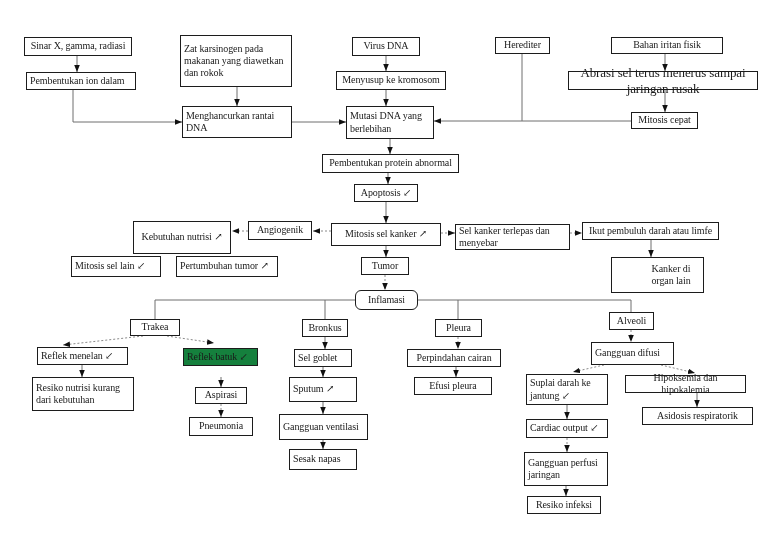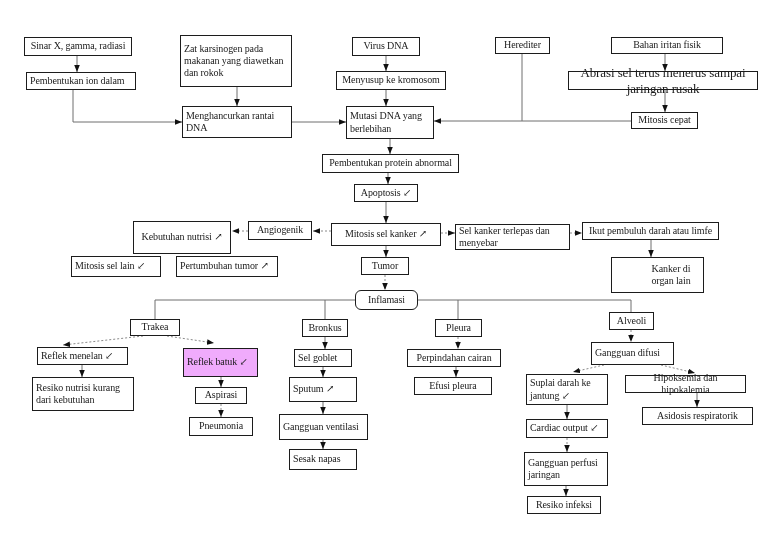--- a/index.html
+++ b/index.html
@@ -109,21 +109,21 @@
     <div class="node align-left" style="left: 71px; top: 256px; width: 90px; height: 21px; border-color: rgb(28, 28, 28); background: rgb(255, 255, 255); color: rgb(26, 26, 26);">Mitosis sel lain ↙</div>
     <div class="node align-left" style="left: 176px; top: 256px; width: 102px; height: 21px; border-color: rgb(28, 28, 28); background: rgb(255, 255, 255); color: rgb(26, 26, 26);">Pertumbuhan tumor ↗</div>
     <div class="node align-center" style="left: 361px; top: 257px; width: 48px; height: 18px; border-color: rgb(28, 28, 28); background: rgb(255, 255, 255); color: rgb(26, 26, 26);">Tumor</div>
     <div class="node align-center" style="left: 611px; top: 257px; width: 93px; height: 36px; border-color: rgb(28, 28, 28); background: rgb(255, 255, 255); color: rgb(26, 26, 26); padding-left: 30px;">Kanker di organ lain</div>
     <div class="node align-center" style="left: 355px; top: 290px; width: 63px; height: 20px; border-color: rgb(28, 28, 28); background: rgb(255, 255, 255); color: rgb(26, 26, 26); border-radius: 6px;">Inflamasi</div>
     <div class="node align-center" style="left: 130px; top: 319px; width: 50px; height: 17px; border-color: rgb(28, 28, 28); background: rgb(255, 255, 255); color: rgb(26, 26, 26);">Trakea</div>
     <div class="node align-center" style="left: 302px; top: 319px; width: 46px; height: 18px; border-color: rgb(28, 28, 28); background: rgb(255, 255, 255); color: rgb(26, 26, 26);">Bronkus</div>
     <div class="node align-center" style="left: 435px; top: 319px; width: 47px; height: 18px; border-color: rgb(28, 28, 28); background: rgb(255, 255, 255); color: rgb(26, 26, 26);">Pleura</div>
     <div class="node align-center" style="left: 609px; top: 312px; width: 45px; height: 18px; border-color: rgb(28, 28, 28); background: rgb(255, 255, 255); color: rgb(26, 26, 26);">Alveoli</div>
     <div class="node align-left" style="left: 37px; top: 347px; width: 91px; height: 18px; border-color: rgb(28, 28, 28); background: rgb(255, 255, 255); color: rgb(26, 26, 26);">Reflek menelan ↙</div>
-    <div class="node align-left" style="left: 183px; top: 348px; width: 75px; height: 29px; border-color: rgb(28, 28, 28); background: #f0abfc; color: rgb(26, 26, 26);">Reflek batuk ↙</div>
+    <div class="node align-left" style="left: 183px; top: 348px; width: 75px; height: 18px; border-color: rgb(28, 28, 28); background: #15803d; color: rgb(26, 26, 26);">Reflek batuk ↙</div>
     <div class="node align-left" style="left: 32px; top: 377px; width: 102px; height: 34px; border-color: rgb(28, 28, 28); background: rgb(255, 255, 255); color: rgb(26, 26, 26);">Resiko nutrisi kurang dari kebutuhan</div>
     <div class="node align-center" style="left: 195px; top: 387px; width: 52px; height: 17px; border-color: rgb(28, 28, 28); background: rgb(255, 255, 255); color: rgb(26, 26, 26);">Aspirasi</div>
     <div class="node align-center" style="left: 189px; top: 417px; width: 64px; height: 19px; border-color: rgb(28, 28, 28); background: rgb(255, 255, 255); color: rgb(26, 26, 26);">Pneumonia</div>
     <div class="node align-left" style="left: 294px; top: 349px; width: 58px; height: 18px; border-color: rgb(28, 28, 28); background: rgb(255, 255, 255); color: rgb(26, 26, 26);">Sel goblet</div>
     <div class="node align-left" style="left: 289px; top: 377px; width: 68px; height: 25px; border-color: rgb(28, 28, 28); background: rgb(255, 255, 255); color: rgb(26, 26, 26);">Sputum ↗</div>
     <div class="node align-left" style="left: 279px; top: 414px; width: 89px; height: 26px; border-color: rgb(28, 28, 28); background: rgb(255, 255, 255); color: rgb(26, 26, 26);">Gangguan ventilasi</div>
     <div class="node align-left" style="left: 289px; top: 449px; width: 68px; height: 21px; border-color: rgb(28, 28, 28); background: rgb(255, 255, 255); color: rgb(26, 26, 26);">Sesak napas</div>
     <div class="node align-center" style="left: 407px; top: 349px; width: 94px; height: 18px; border-color: rgb(28, 28, 28); background: rgb(255, 255, 255); color: rgb(26, 26, 26);">Perpindahan cairan</div>
     <div class="node align-center" style="left: 414px; top: 377px; width: 78px; height: 18px; border-color: rgb(28, 28, 28); background: rgb(255, 255, 255); color: rgb(26, 26, 26);">Efusi pleura</div>
     <div class="node align-left" style="left: 591px; top: 342px; width: 83px; height: 23px; border-color: rgb(28, 28, 28); background: rgb(255, 255, 255); color: rgb(26, 26, 26);">Gangguan difusi</div>

